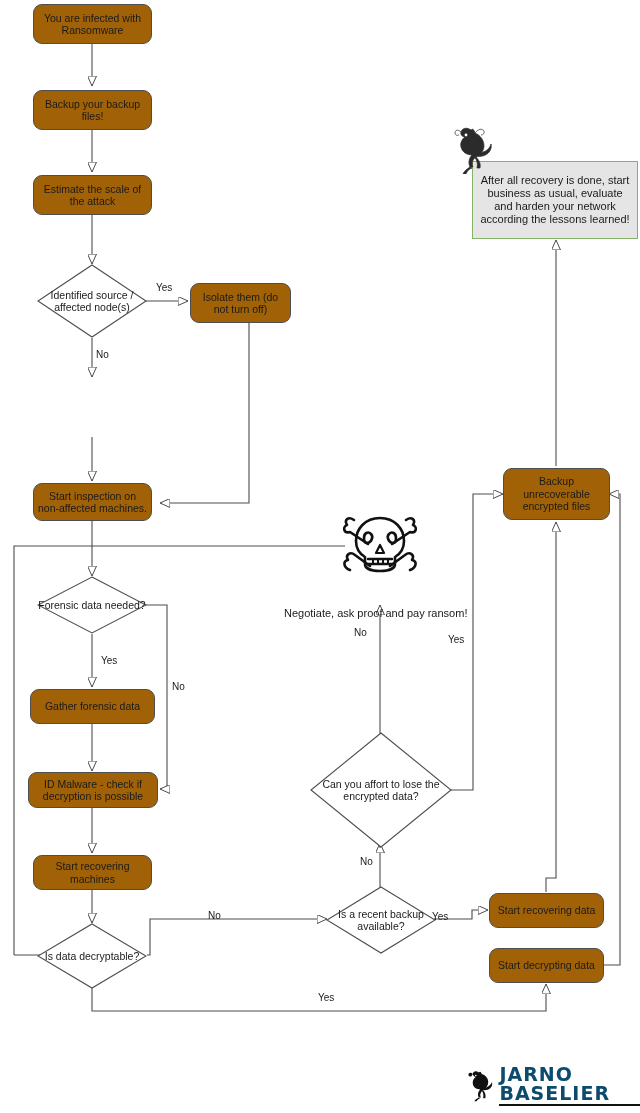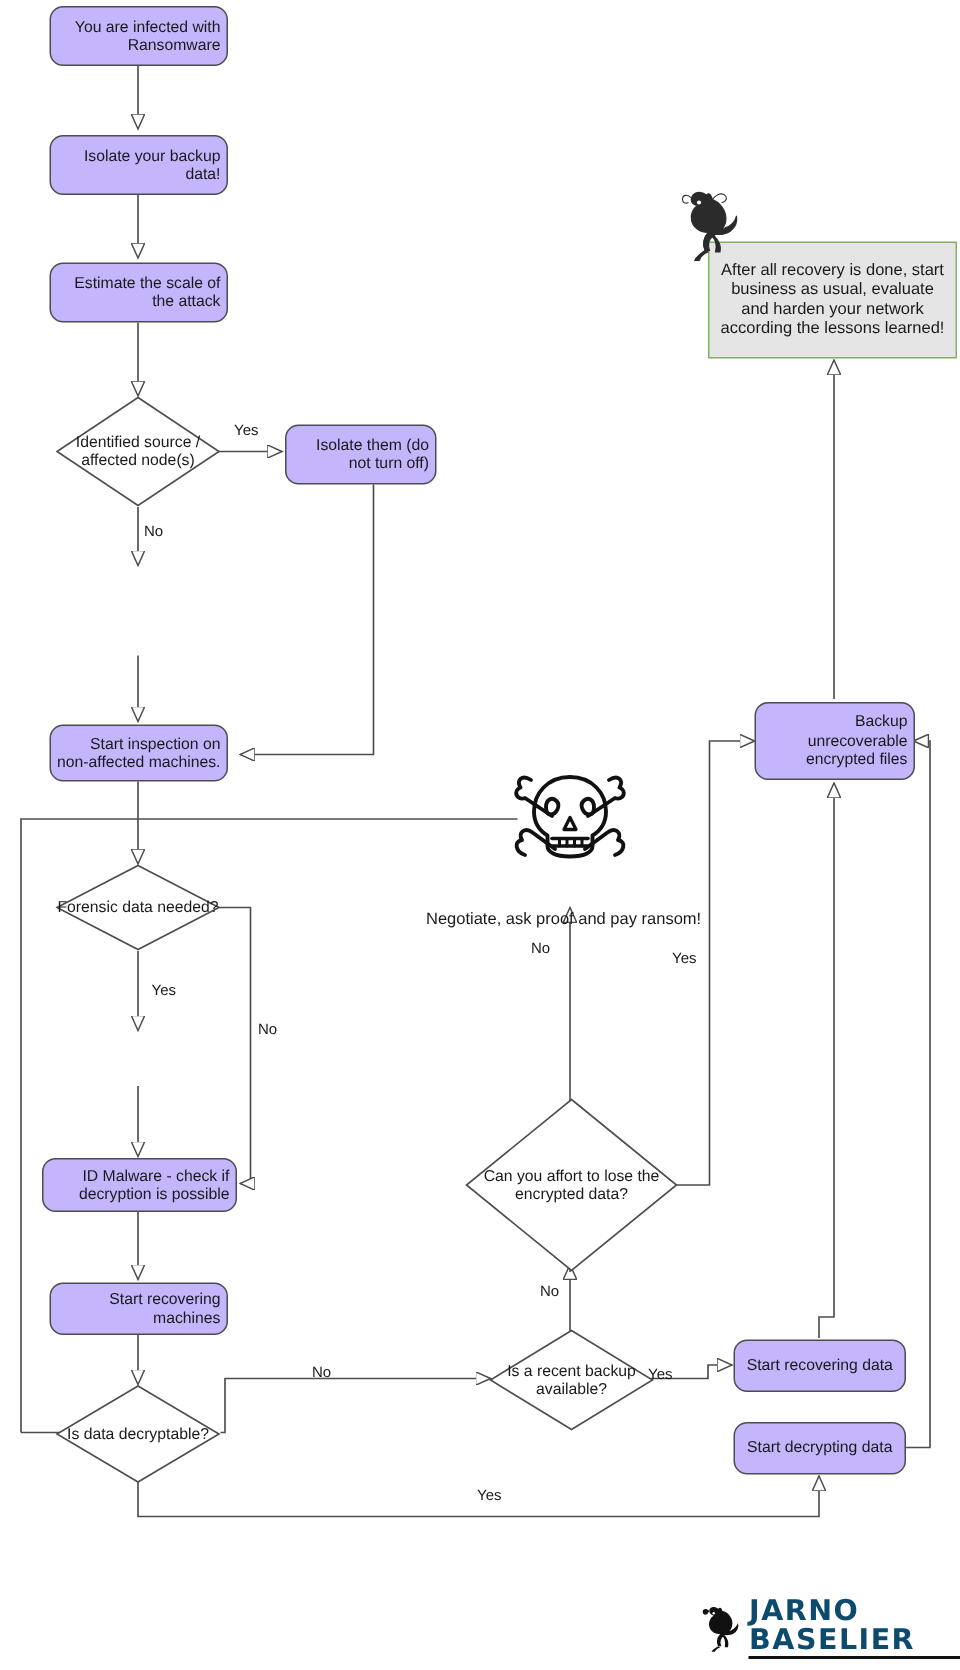--- a/index.html
+++ b/index.html
@@ -3,21 +3,21 @@
 <meta charset="utf-8">
 <title>Ransomware Response Flowchart</title>
 <style>
   html,body{margin:0;padding:0;background:#ffffff;}
   body{font-family:"Liberation Sans",sans-serif;}
   #canvas{position:relative;width:640px;height:1113px;background:#ffffff;overflow:hidden;}
   svg#wires{position:absolute;left:0;top:0;width:640px;height:1113px;pointer-events:none;}
 
   .node{position:absolute;box-sizing:border-box;display:flex;align-items:center;justify-content:center;
         text-align:center;color:#1a1a1a;line-height:1.18;}
-  .proc{background:#c4b5fd;border:1px solid #4d4d4d;border-radius:9px;font-size:10.5px;padding:2px 4px;text-align:right;}
+  .proc{background:#a16207;border:1px solid #4d4d4d;border-radius:9px;font-size:10.5px;padding:2px 4px;}
   .green{background:#e5e5e5;border:1px solid #82b366;border-radius:0;font-size:11px;padding:3px 5px;}
   .dec-wrap{position:absolute;}
   .dec-label{position:absolute;left:0;top:0;width:100%;height:100%;display:flex;align-items:center;
              justify-content:center;text-align:center;font-size:10.5px;color:#1a1a1a;line-height:1.18;}
   .edge-lbl{position:absolute;font-size:10px;color:#1a1a1a;white-space:nowrap;}
   .free-txt{position:absolute;font-size:11px;color:#1a1a1a;white-space:nowrap;}
   .icon-skull{position:absolute;}
   .icon-rooster{position:absolute;}
   .brand{position:absolute;display:flex;align-items:center;gap:6px;}
   .brand-word{font-family:"DejaVu Sans",sans-serif;font-weight:bold;font-size:19px;letter-spacing:1px;
@@ -83,21 +83,21 @@
 
       <path d="M556,466 L556,240" marker-end="url(#ah)"></path>
     </g>
   </svg>
 
   <div class="node proc" style="left:33px;top:4px;width:119px;height:40px;">
     <span>You are infected with Ransomware</span>
   </div>
 
   <div class="node proc" style="left:33px;top:90px;width:119px;height:40px;">
-    <span>Isolate your backup data!</span>
+    <span>Backup your backup files!</span>
   </div>
 
   <div class="node proc" style="left:33px;top:175px;width:119px;height:40px;">
     <span>Estimate the scale of the attack</span>
   </div>
 
   <div class="dec-wrap" style="left:37px;top:264px;width:110px;height:74px;">
     <svg width="110" height="74" viewBox="0 0 110 74">
       <polygon points="55,1 109,37 55,73 1,37" fill="#ffffff" stroke="#4d4d4d" stroke-width="1.1"></polygon>
     </svg>
@@ -113,20 +113,23 @@
     <span>Start inspection on non-affected machines.</span>
   </div>
 
   <div class="dec-wrap" style="left:37px;top:576px;width:110px;height:58px;">
     <svg width="110" height="58" viewBox="0 0 110 58">
       <polygon points="55,1 109,29 55,57 1,29" fill="#ffffff" stroke="#4d4d4d" stroke-width="1.1"></polygon>
     </svg>
     <div class="dec-label">Forensic data needed?</div>
   </div>
 
+  <div class="node proc" style="left:30px;top:689px;width:125px;height:35px;">
+    <span>Gather forensic data</span>
+  </div>
 
   <div class="node proc" style="left:28px;top:772px;width:130px;height:36px;">
     <span>ID Malware - check if decryption is possible</span>
   </div>
 
   <div class="node proc" style="left:33px;top:855px;width:119px;height:35px;">
     <span>Start recovering machines</span>
   </div>
 
   <div class="dec-wrap" style="left:326px;top:886px;width:110px;height:68px;">

